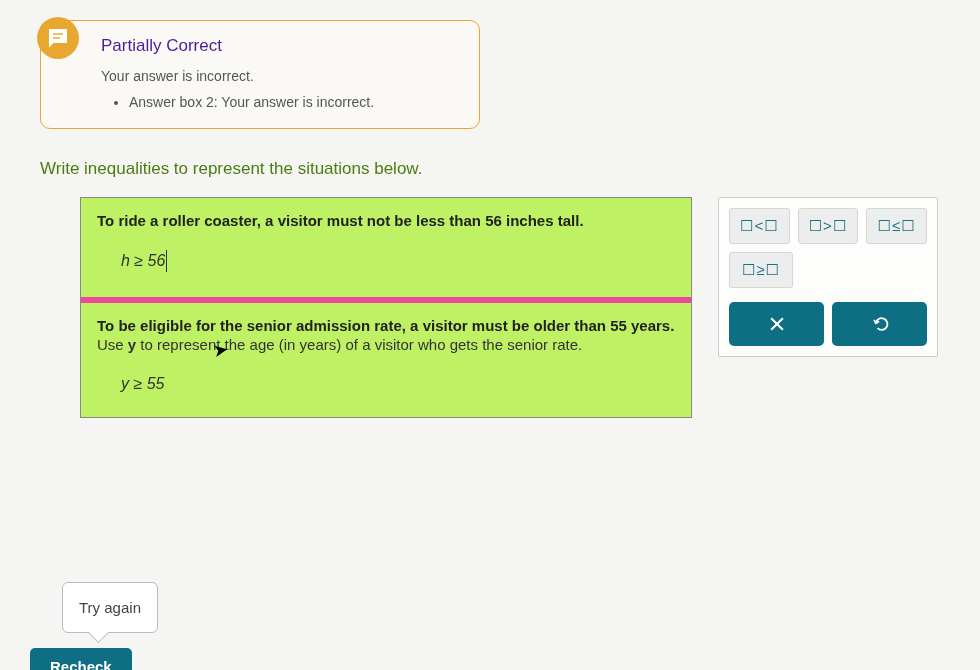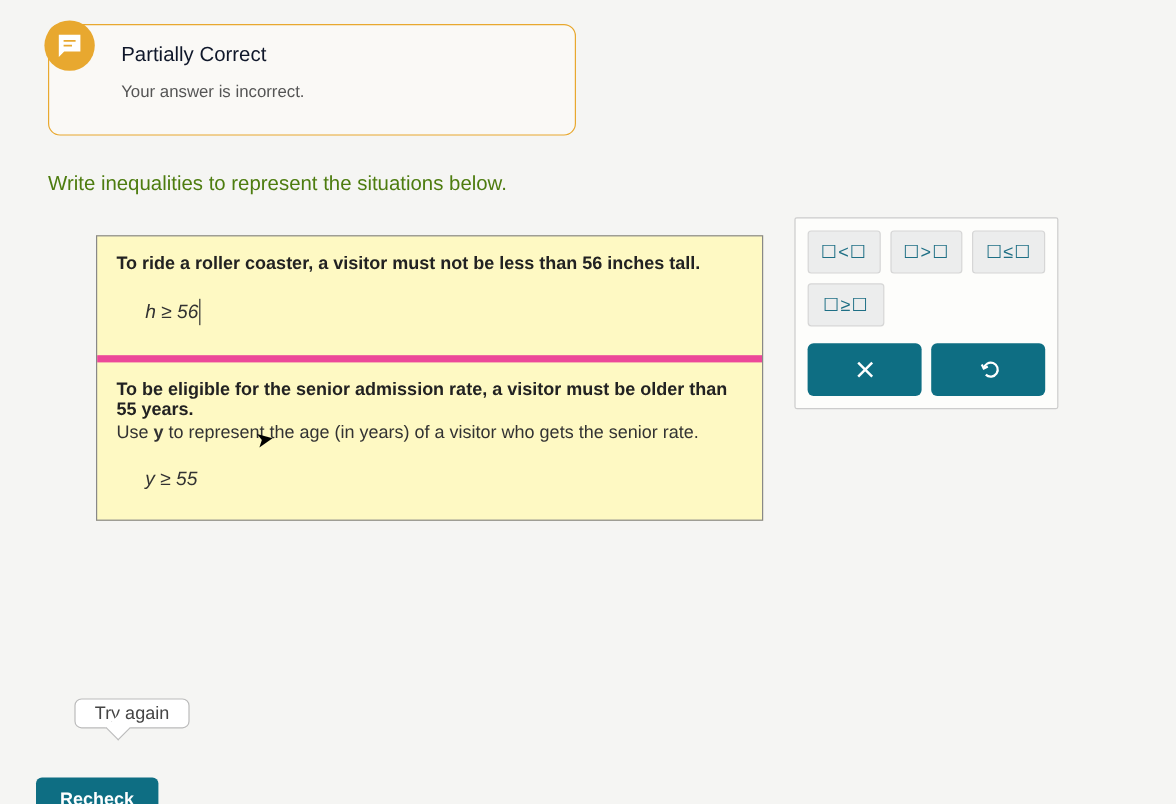--- a/index.html
+++ b/index.html
@@ -29,21 +29,21 @@
       width: 42px;
       height: 42px;
       border-radius: 50%;
       background: #e8a82f;
       display: flex;
       align-items: center;
       justify-content: center;
     }
     .feedback-icon svg { width: 24px; height: 24px; }
     .feedback-title {
-      color: #0f172a;
+      color: #4c1d95;
       font-size: 17px;
       font-weight: 500;
       margin-bottom: 12px;
     }
     .feedback-msg {
       font-size: 14px;
       color: #555;
       margin-bottom: 10px;
     }
     .feedback-list {
@@ -57,23 +57,22 @@
       font-size: 17px;
       color: #4d7c0f;
     }
     .work-row {
       display: flex;
       align-items: flex-start;
       margin-left: 80px;
     }
     .answer-panel {
       border: 1px solid #888;
-      width: 556px;
-      background: #fef9c3;
-      margin-top: 15px;
+      width: 612px;
+      background: #bef264;
     }
     .q-block { padding: 14px 16px 20px 16px; }
     .q-block.bordered { border-top: 6px solid #ec4899; }
     .q-bold { font-weight: bold; font-size: 15px; color: #222; }
     .q-sub { font-size: 15px; color: #333; margin-top: 2px; }
     .var-b { font-weight: bold; }
     .ans-line {
       margin: 22px 0 4px 24px;
       font-size: 16px;
       font-style: italic;
@@ -137,21 +136,21 @@
       color: #fff;
     }
     .act-btn svg { width: 20px; height: 20px; }
     .try-again {
       position: absolute;
       left: 62px;
       top: 582px;
       background: #fff;
       border: 1px solid #bbb;
       border-radius: 6px;
-      padding: 3px 16px;
+      padding: 16px 16px;
       font-size: 15px;
       color: #444;
       cursor: pointer;
     }
     .try-again::after {
       content: "";
       position: absolute;
       bottom: -8px;
       left: 28px;
       width: 14px;
@@ -184,20 +183,23 @@
 <div class="feedback-box">
   <div class="feedback-icon">
     <svg viewBox="0 0 24 24" fill="none" stroke="#fff" stroke-width="2">
       <path d="M4 4h16v12H7l-3 3V4z" fill="#fff" stroke="#fff"></path>
       <line x1="7" y1="8" x2="17" y2="8" stroke="#e8a82f" stroke-width="1.5"></line>
       <line x1="7" y1="12" x2="14" y2="12" stroke="#e8a82f" stroke-width="1.5"></line>
     </svg>
   </div>
   <div class="feedback-title">Partially Correct</div>
   <div class="feedback-msg">Your answer is incorrect.</div>
+  <ul class="feedback-list">
+    <li>Answer box 2: Your answer is incorrect.</li>
+  </ul>
 </div>
 
 <div class="instruction">Write inequalities to represent the situations below.</div>
 
 <div class="work-row">
   <div class="answer-panel">
     <div class="q-block">
       <div class="q-bold">To ride a roller coaster, a visitor must not be less than 56 inches tall.</div>
       <div class="ans-line">
         <span>h ≥ 56</span><span class="cursor-caret"></span>

